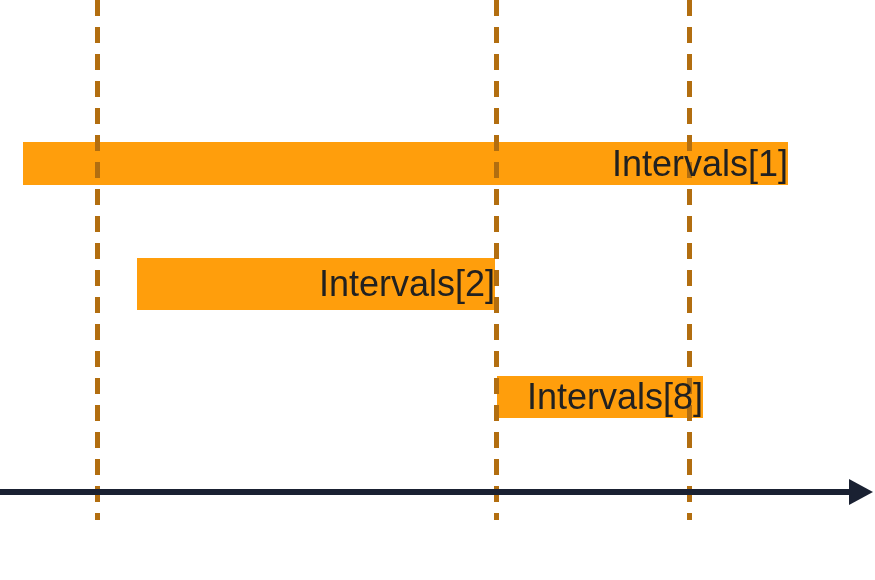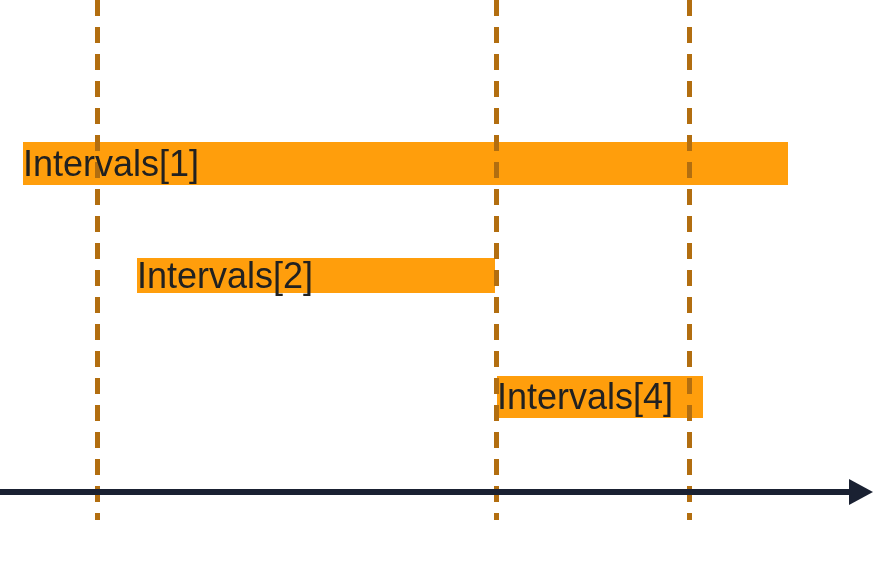--- a/index.html
+++ b/index.html
@@ -36,24 +36,24 @@
   .dash-1 { left: 95px; }
   .dash-2 { left: 494px; }
   .dash-3 { left: 687px; }
 
   
   .bar {
     position: absolute;
     background: var(--bar);
     display: flex;
     align-items: center;
-    justify-content: flex-start;
+    justify-content: flex-end;
   }
   .bar-1 { left: 23px;  top: 142px; width: 765px; height: 43px; }
-  .bar-2 { left: 137px; top: 258px; width: 358px; height: 35px; }
+  .bar-2 { left: 137px; top: 258px; width: 358px; height: 52px; }
   .bar-3 { left: 497px; top: 376px; width: 206px; height: 42px; }
 
   .bar-label {
     position: relative;
     z-index: 1;               
     color: var(--label);
     font-size: 36px;
     line-height: 1;
     white-space: nowrap;
   }
@@ -98,21 +98,21 @@
 
   <div class="bar bar-1">
     <span class="bar-label">Intervals[1]</span>
   </div>
 
   <div class="bar bar-2">
     <span class="bar-label">Intervals[2]</span>
   </div>
 
   <div class="bar bar-3">
-    <span class="bar-label">Intervals[4]</span>
+    <span class="bar-label">Intervals[8]</span>
   </div>
 
   <div class="dash-line dash-1"></div>
   <div class="dash-line dash-2"></div>
   <div class="dash-line dash-3"></div>
 
   <div class="axis-line"></div>
   <div class="axis-arrowhead"></div>
 
 

